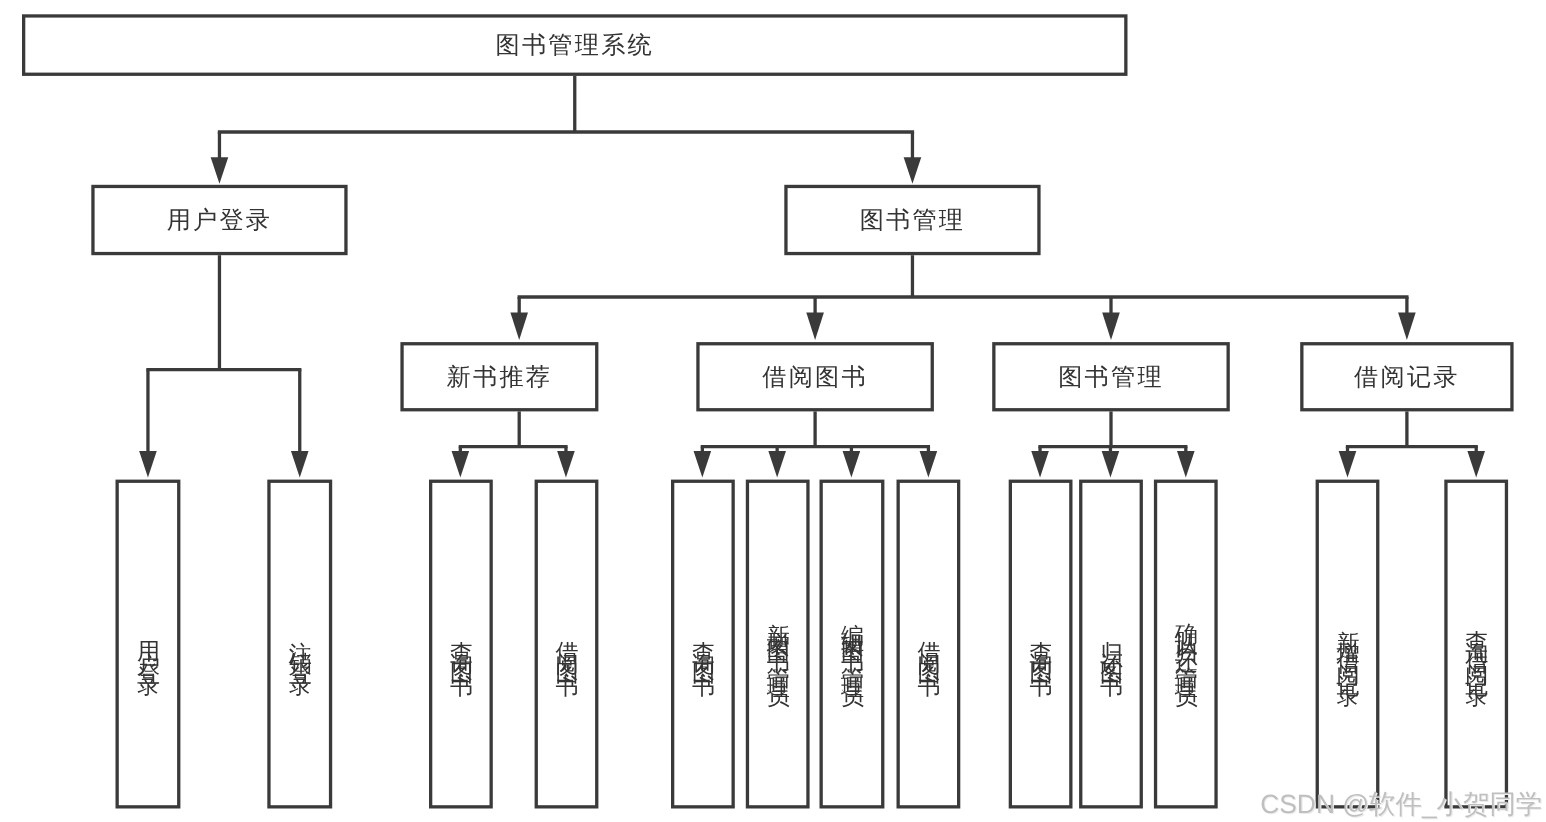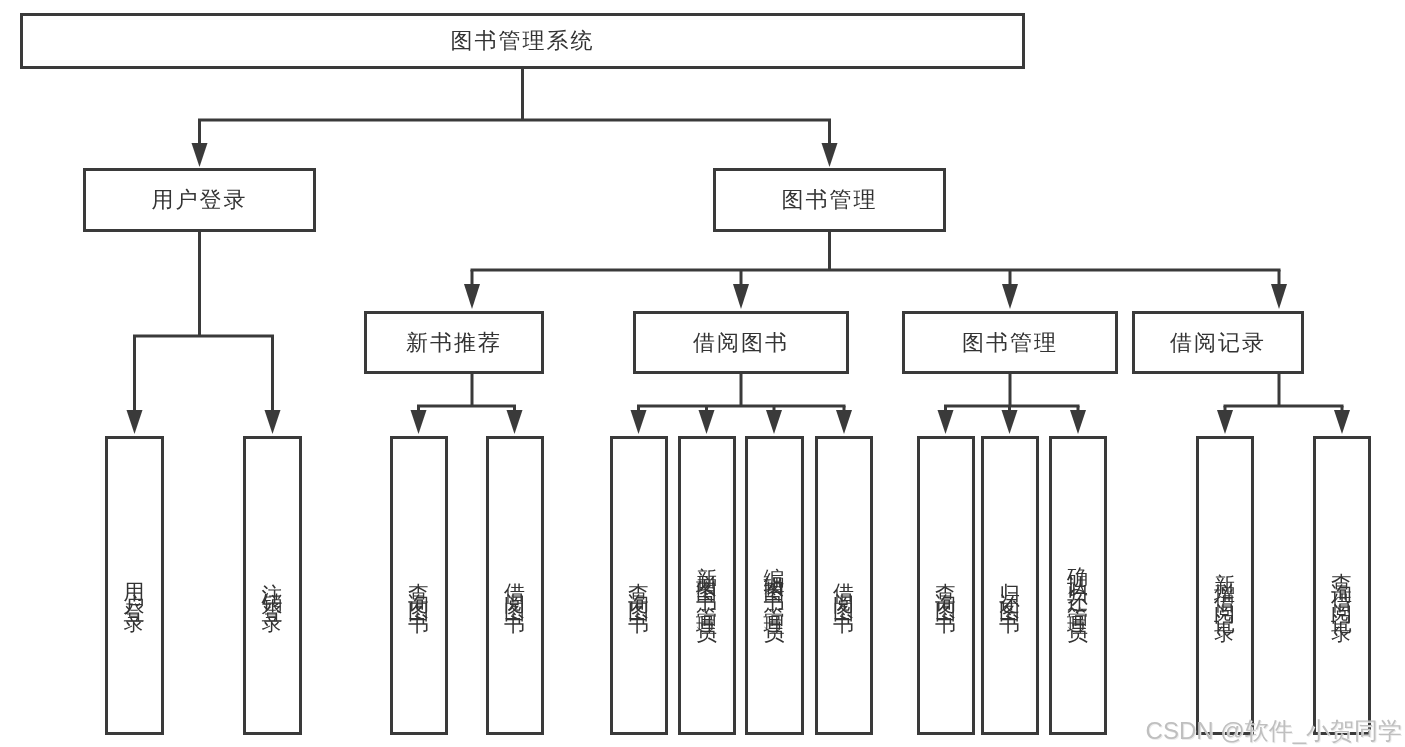--- a/index.html
+++ b/index.html
@@ -99,21 +99,21 @@
 
   <div class="box" style="left:364px;top:311px;width:180px;height:63px">
     <span>新书推荐</span>
   </div>
   <div class="box" style="left:633px;top:311px;width:216px;height:63px">
     <span>借阅图书</span>
   </div>
   <div class="box" style="left:902px;top:311px;width:216px;height:63px">
     <span>图书管理</span>
   </div>
-  <div class="box" style="left:1132px;top:311px;width:172px;height:63px">
+  <div class="box" style="left:1182px;top:311px;width:194px;height:63px">
     <span>借阅记录</span>
   </div>
 
   <div class="vbox" style="left:105px;top:436px;width:59px;height:299px">
     <span>用户登录</span>
   </div>
   <div class="vbox" style="left:243px;top:436px;width:59px;height:299px">
     <span>注销登录</span>
   </div>
 

